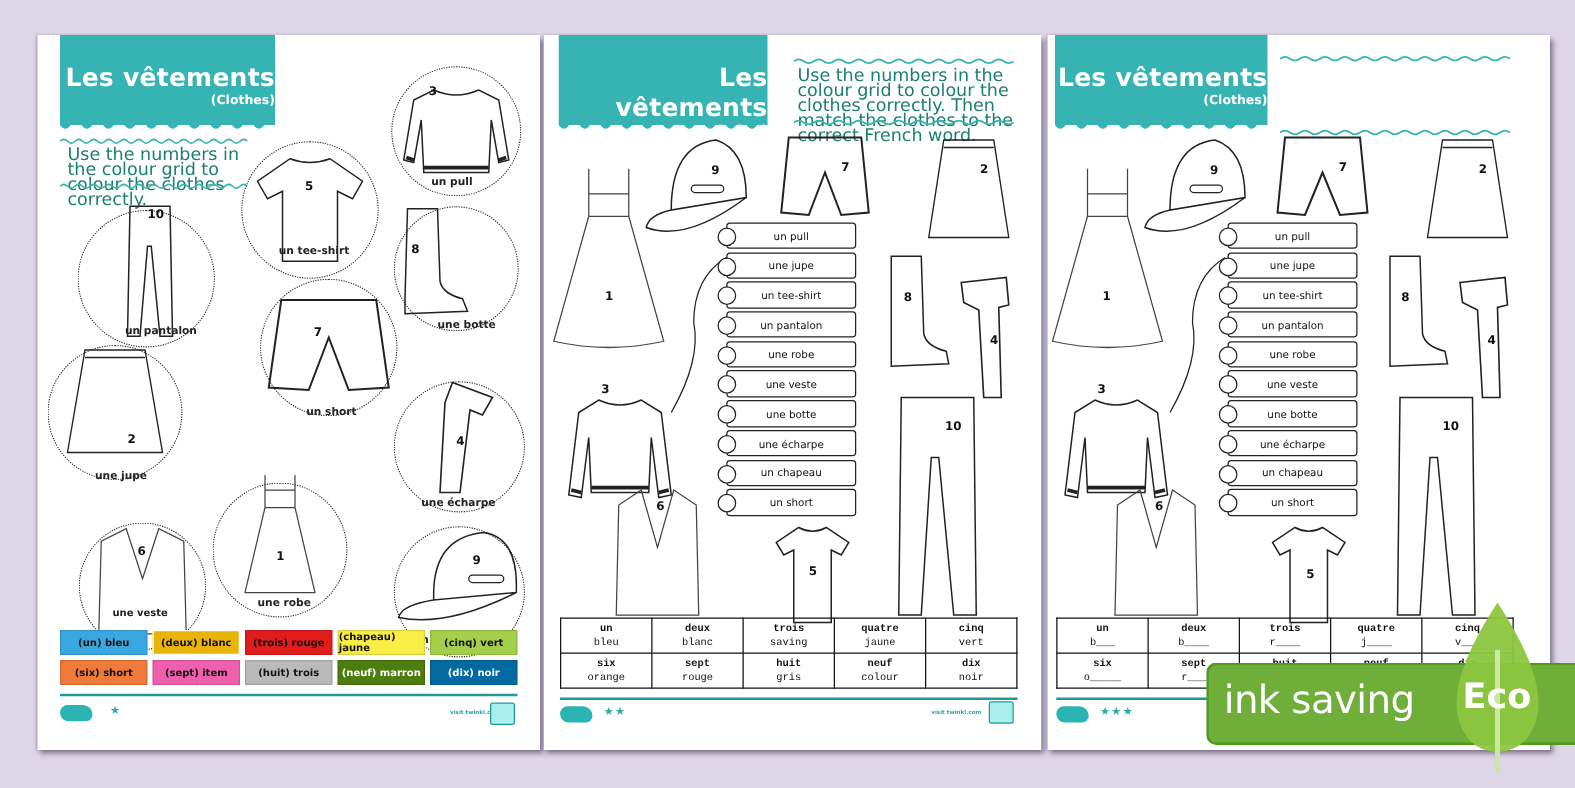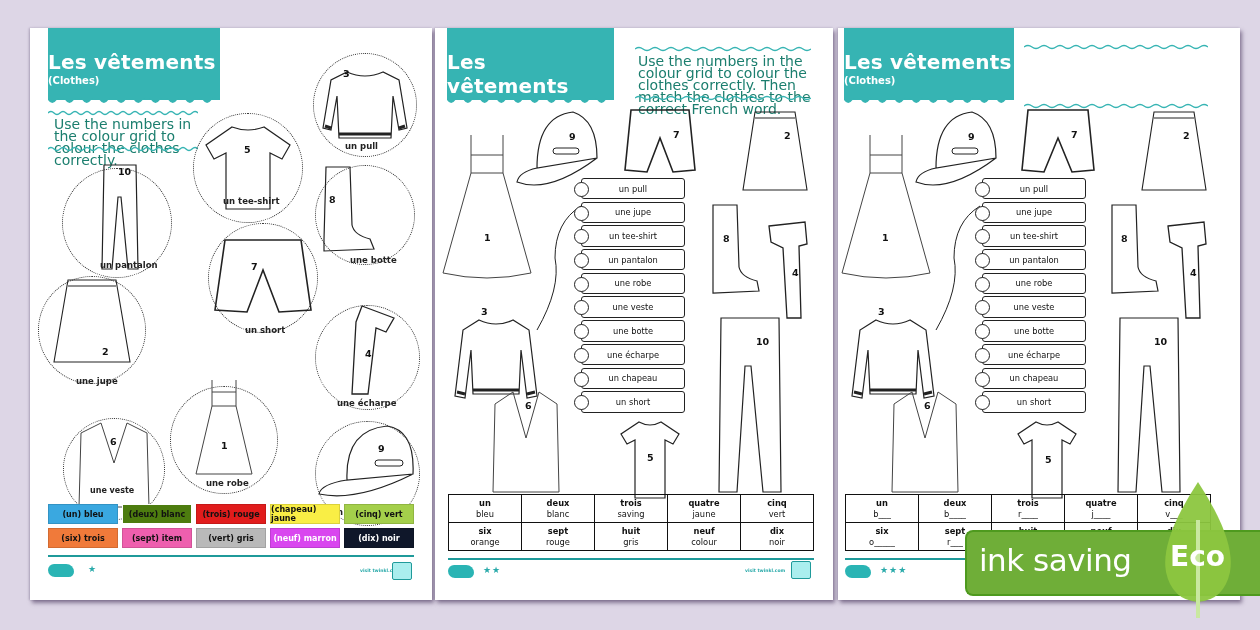--- a/index.html
+++ b/index.html
@@ -5,41 +5,41 @@
   * { box-sizing: border-box; margin: 0; padding: 0; }
   html, body { width: 1260px; height: 630px; overflow: hidden; }
   body { background: #ddd6e6; font-family: "DejaVu Sans", sans-serif; position: relative; }
 
   .page { position: absolute; top: 28px; height: 572px; background: #fff;
           box-shadow: 2px 3px 4px rgba(60,40,80,0.55), -1px 0 2px rgba(60,40,80,0.25); }
   #p1 { left: 30px; width: 402px; z-index: 1; }
   #p2 { left: 435px; width: 398px; z-index: 2; }
   #p3 { left: 838px; width: 402px; z-index: 3; }
 
-  .title-box { position: absolute; top: 0; height: 72px; background: #36b4b3; color: #fff; text-align: left; }
+  .title-box { position: absolute; top: 0; height: 72px; background: #36b4b3; color: #fff; text-align: right; }
   .title-box .t1 { font-family: "DejaVu Sans", sans-serif; font-weight: bold; font-size: 20px; padding-top: 22px; letter-spacing: 0.2px; }
   .title-box .t2 { font-weight: bold; font-size: 10px; margin-top: 1px; }
   .title-box .wave { position: absolute; left: 0; right: 0; bottom: -6px; height: 8px; }
 
   .instr { position: absolute; color: #1b7e6e; font-family: "DejaVu Sans", sans-serif; font-size: 14px; line-height: 12px; }
   .dash-wave { position: absolute; height: 6px; }
 
   .circle { position: absolute; border: 1.3px dotted #333; border-radius: 50%; }
   .item-label { position: absolute; font-size: 8.5px; color: #222; font-weight: bold; white-space: nowrap; }
   .num { position: absolute; font-size: 9.5px; font-weight: bold; color: #111; }
 
   .sketch { position: absolute; }
   .sketch svg { width: 100%; height: 100%; display: block; }
 
   
   .cgrid { position: absolute; left: 18px; top: 476px; width: 366px; display: grid; grid-template-columns: repeat(5, 1fr); gap: 4px 4px; }
   .swatch { height: 20px; display: flex; align-items: center; justify-content: center; font-size: 8px; font-weight: bold; border: 1.5px solid rgba(0,0,0,0.12); }
 
   
-  .ntable { position: absolute; border-collapse: collapse; font-size: 8.3px; color: #111; }
+  .ntable { position: absolute; border-collapse: collapse; font-size: 8.3px; color: #111; font-family: Liberation Mono, monospace; }
   .ntable td { border: 1.5px solid #111; text-align: center; width: 73px; height: 28px; line-height: 11px; }
   .ntable .w { font-weight: bold; }
 
   .footer-line { position: absolute; height: 2px; background: #1f9a9a; }
   .cloud { position: absolute; width: 26px; height: 13px; background: #2ab4b4; border-radius: 7px 9px 6px 8px; }
   .stars { position: absolute; color: #2aaaaa; font-size: 9px; letter-spacing: 1px; }
   .visit { position: absolute; font-size: 4.5px; color: #2aaaaa; font-weight: bold; }
   .logo-sq { position: absolute; width: 20px; height: 18px; border: 1.5px solid #1f9a9a; border-radius: 2px; background: #aee; }
 
   
@@ -162,29 +162,29 @@
         <rect x="58" y="40" width="28" height="6" rx="3" fill="none" stroke="#222"></rect>
       </svg>
   </div>
   <div class="num" style="left:348px;top:415px;">9</div>
   <div class="item-label" style="left:301px;top:479px;">un chapeau</div>
 
   <div class="item-label" style="left:60px;top:458px;font-size:8px;">une veste</div>
 
   <div class="cgrid">
     <div class="swatch" style="background:#3aa8e0;color:#111;">(un) bleu</div>
-    <div class="swatch" style="background:#4d7c0f;color:#111;border-color:#fff;">(deux) blanc</div>
+    <div class="swatch" style="background:#eab308;color:#111;border-color:#fff;">(deux) blanc</div>
     <div class="swatch" style="background:#e11c1c;color:#111;">(trois) rouge</div>
     <div class="swatch" style="background:#f9ee45;color:#111;">(chapeau) jaune</div>
     <div class="swatch" style="background:#a4cf4b;color:#111;">(cinq) vert</div>
-    <div class="swatch" style="background:#f07a3a;color:#111;">(six) trois</div>
+    <div class="swatch" style="background:#f07a3a;color:#111;">(six) short</div>
     <div class="swatch" style="background:#ee5fae;color:#111;">(sept) item</div>
-    <div class="swatch" style="background:#b9b9b9;color:#111;">(vert) gris</div>
-    <div class="swatch" style="background:#d946ef;color:#fff;">(neuf) marron</div>
-    <div class="swatch" style="background:#0f172a;color:#fff;">(dix) noir</div>
+    <div class="swatch" style="background:#b9b9b9;color:#111;">(huit) trois</div>
+    <div class="swatch" style="background:#4d7c0f;color:#fff;">(neuf) marron</div>
+    <div class="swatch" style="background:#0369a1;color:#fff;">(dix) noir</div>
   </div>
 
   <div class="footer-line" style="left:18px;top:527px;width:366px;"></div>
   <div class="cloud" style="left:18px;top:536px;"></div>
   <div class="stars" style="left:58px;top:536px;">★</div>
   <div class="visit" style="left:330px;top:540px;">visit twinkl.com</div>
   <div class="logo-sq" style="left:362px;top:534px;"></div>
 </div>
 
 <div class="page" id="p2">

